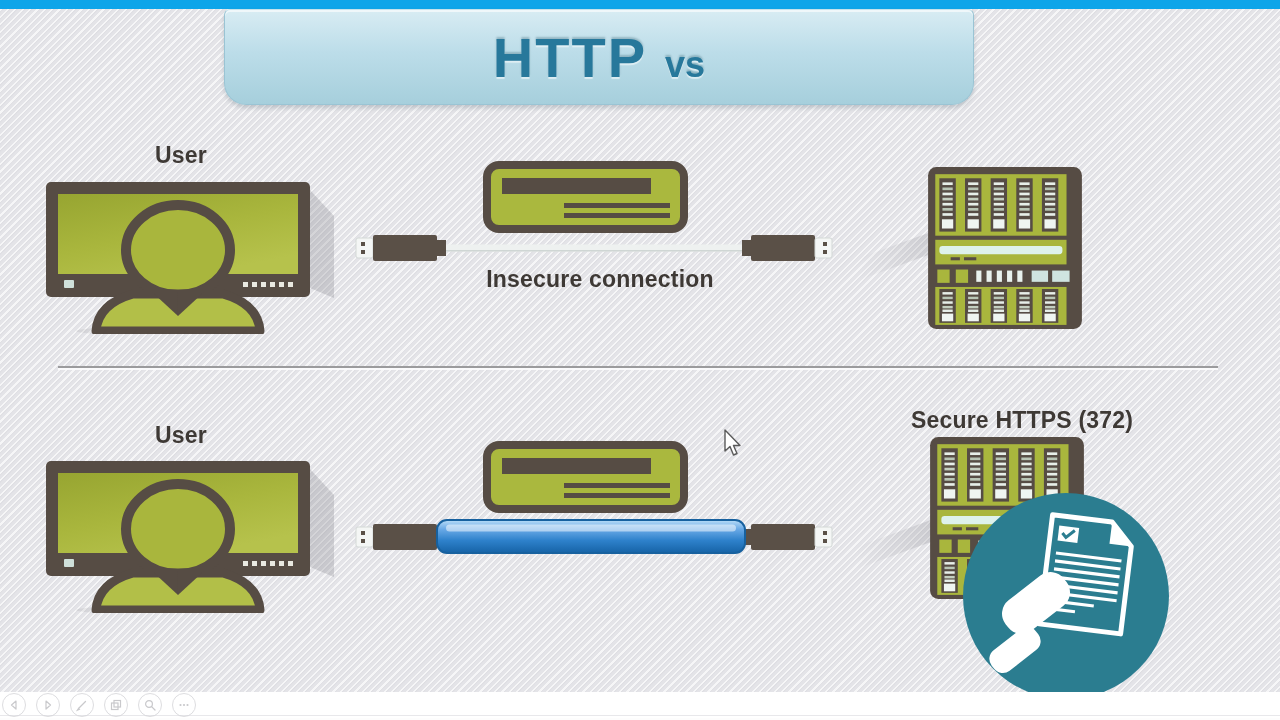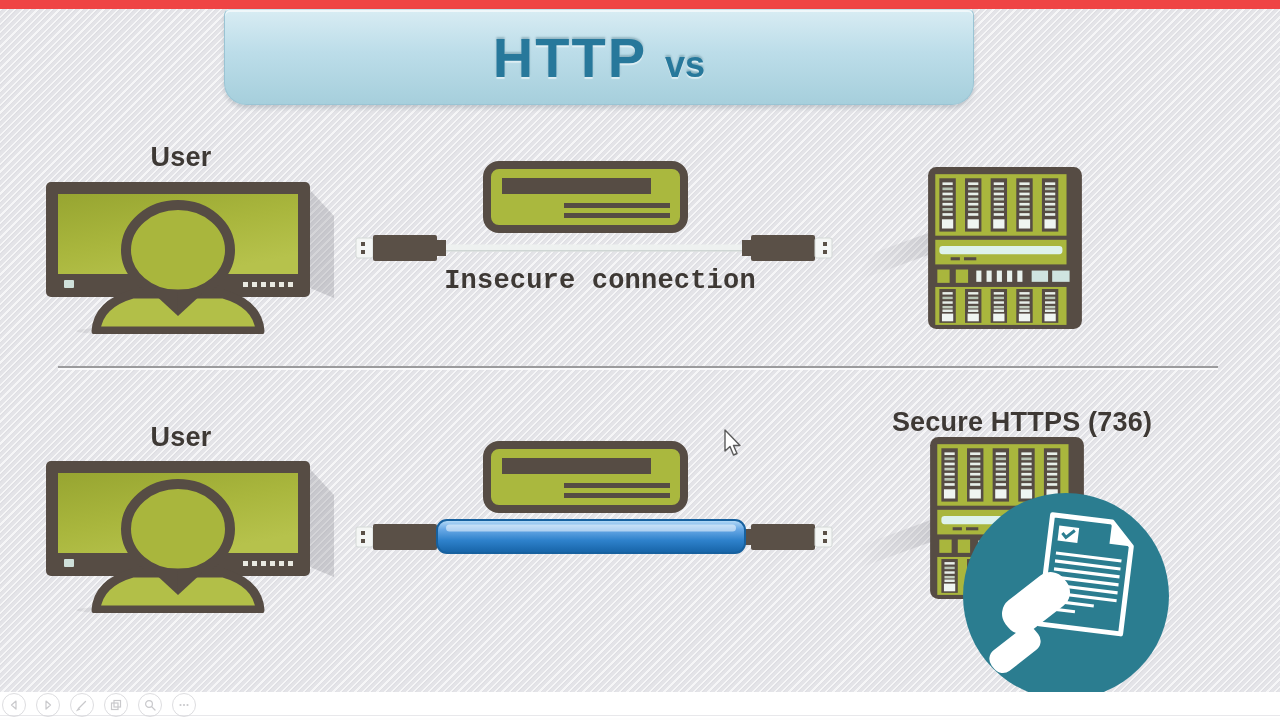--- a/index.html
+++ b/index.html
@@ -1,16 +1,16 @@
 <!DOCTYPE html>
 <html><head>
 <meta charset="utf-8">
 <style>
   html,body{margin:0;padding:0;background:#fff;}
-  #stage{position:relative;width:1280px;height:720px;background:#ef4444;overflow:hidden;
+  #stage{position:relative;width:1280px;height:720px;background:#0ea5e9;overflow:hidden;
          font-family:"Liberation Sans",sans-serif;}
   .abs{position:absolute;}
 
   
   #bg{left:0;top:9px;width:1280px;height:683px;
       background-color:#e4e4e8;
       background-image:repeating-linear-gradient(135deg,
         rgba(255,255,255,.65) 0px, rgba(255,255,255,.65) 1.6px,
         rgba(210,210,216,.35) 1.6px, rgba(230,230,234,.15) 3.2px,
         transparent 3.2px, transparent 5.2px);}
@@ -20,21 +20,21 @@
       background:linear-gradient(#d8ecf3 0%,#bcdde9 45%,#a6cfdc 100%);
       border:1px solid #9ac4d4;border-top-color:#c4e2ec;
       border-radius:6px 6px 22px 22px;
       box-shadow:0 3px 4px rgba(80,100,110,.25), inset 0 2px 0 rgba(255,255,255,.6);
       display:flex;align-items:center;justify-content:center;}
   #banner .trow{display:flex;align-items:baseline;gap:18px;color:#27789b;
       text-shadow:0 2px 1px rgba(255,255,255,.55), 0 -2px 2px rgba(25,75,95,.28);}
   .t-big{font-size:56px;font-weight:bold;letter-spacing:2px;}
   .t-vs{font-size:36px;font-weight:bold;}
 
-  .lbl{font-weight:bold;font-size:27px;color:#3e3935;text-align:center;letter-spacing:.2px;}
+  .lbl{font-weight:bold;font-size:23px;color:#3e3935;text-align:center;letter-spacing:.2px;}
 
   #divider{left:58px;top:366px;width:1160px;height:2px;background:#9b9b9d;
       box-shadow:0 2px 0 rgba(252,252,253,.9);}
 
   
   .diag-shadow{width:95px;height:22px;
       background:linear-gradient(to left, rgba(108,108,116,.22), rgba(108,108,116,0) 85%);
       transform:skewY(-20deg);}
 
   
@@ -169,21 +169,21 @@
   <svg class="abs" style="left:483px;top:161px;" width="205" height="72" viewBox="0 0 205 72">
       <use href="#browserCard"></use>
     </svg>
 
   <svg class="abs" style="left:353px;top:231px;" width="482" height="34" viewBox="0 0 482 34">
     <rect x="93" y="13.5" width="296" height="7" fill="#eef1f0"></rect>
     <rect x="93" y="19" width="296" height="1.5" fill="#cfd6d4"></rect>
     <use href="#usbEnds"></use>
   </svg>
 
-  <div class="abs lbl" style="left:400px;top:266px;width:400px;font-family:Liberation Mono, monospace;">Insecure connection</div>
+  <div class="abs lbl" style="left:400px;top:266px;width:400px;">Insecure connection</div>
 
 
   <div class="abs diag-shadow" style="left:845px;top:246px;"></div>
   <svg class="abs" style="left:927px;top:167px;" width="156" height="162" viewBox="0 0 150 158">
       <use href="#serverBox"></use>
     </svg>
 
   <div id="divider" class="abs"></div>
 
   <div class="abs lbl" style="left:61px;top:422px;width:240px;">User</div>
@@ -200,21 +200,21 @@
     <g transform="translate(0,1)">
       <rect x="93" y="13.5" width="296" height="7" fill="#eef1f0"></rect>
       <rect x="93" y="19" width="296" height="1.5" fill="#cfd6d4"></rect>
       <use href="#usbEnds"></use>
     </g>
     <rect x="84" y="1" width="308" height="33" rx="10" fill="url(#tubeGrad)" stroke="#17619f" stroke-width="2"></rect>
     <rect x="93" y="5.5" width="290" height="7" rx="3.5" fill="rgba(255,255,255,.5)"></rect>
   </svg>
 
 
-  <div class="abs lbl" style="left:857px;top:407px;width:330px;">Secure HTTPS (736)</div>
+  <div class="abs lbl" style="left:857px;top:407px;width:330px;">Secure HTTPS (372)</div>
 
   <div class="abs diag-shadow" style="left:842px;top:535px;"></div>
   <svg class="abs" style="left:929px;top:437px;" width="156" height="162" viewBox="0 0 150 158">
       <use href="#serverBox"></use>
     </svg>
 
   <svg class="abs" style="left:959px;top:489px;" width="214" height="214" viewBox="0 0 214 214">
     <circle cx="107" cy="107" r="103" fill="#2b7d90"></circle>
     <g transform="rotate(7 125 90)">
       <path d="M86 30 H146 L168 52 V140 H86 Z" fill="#2b7d90" stroke="#ffffff" stroke-width="5" stroke-linejoin="round"></path>

